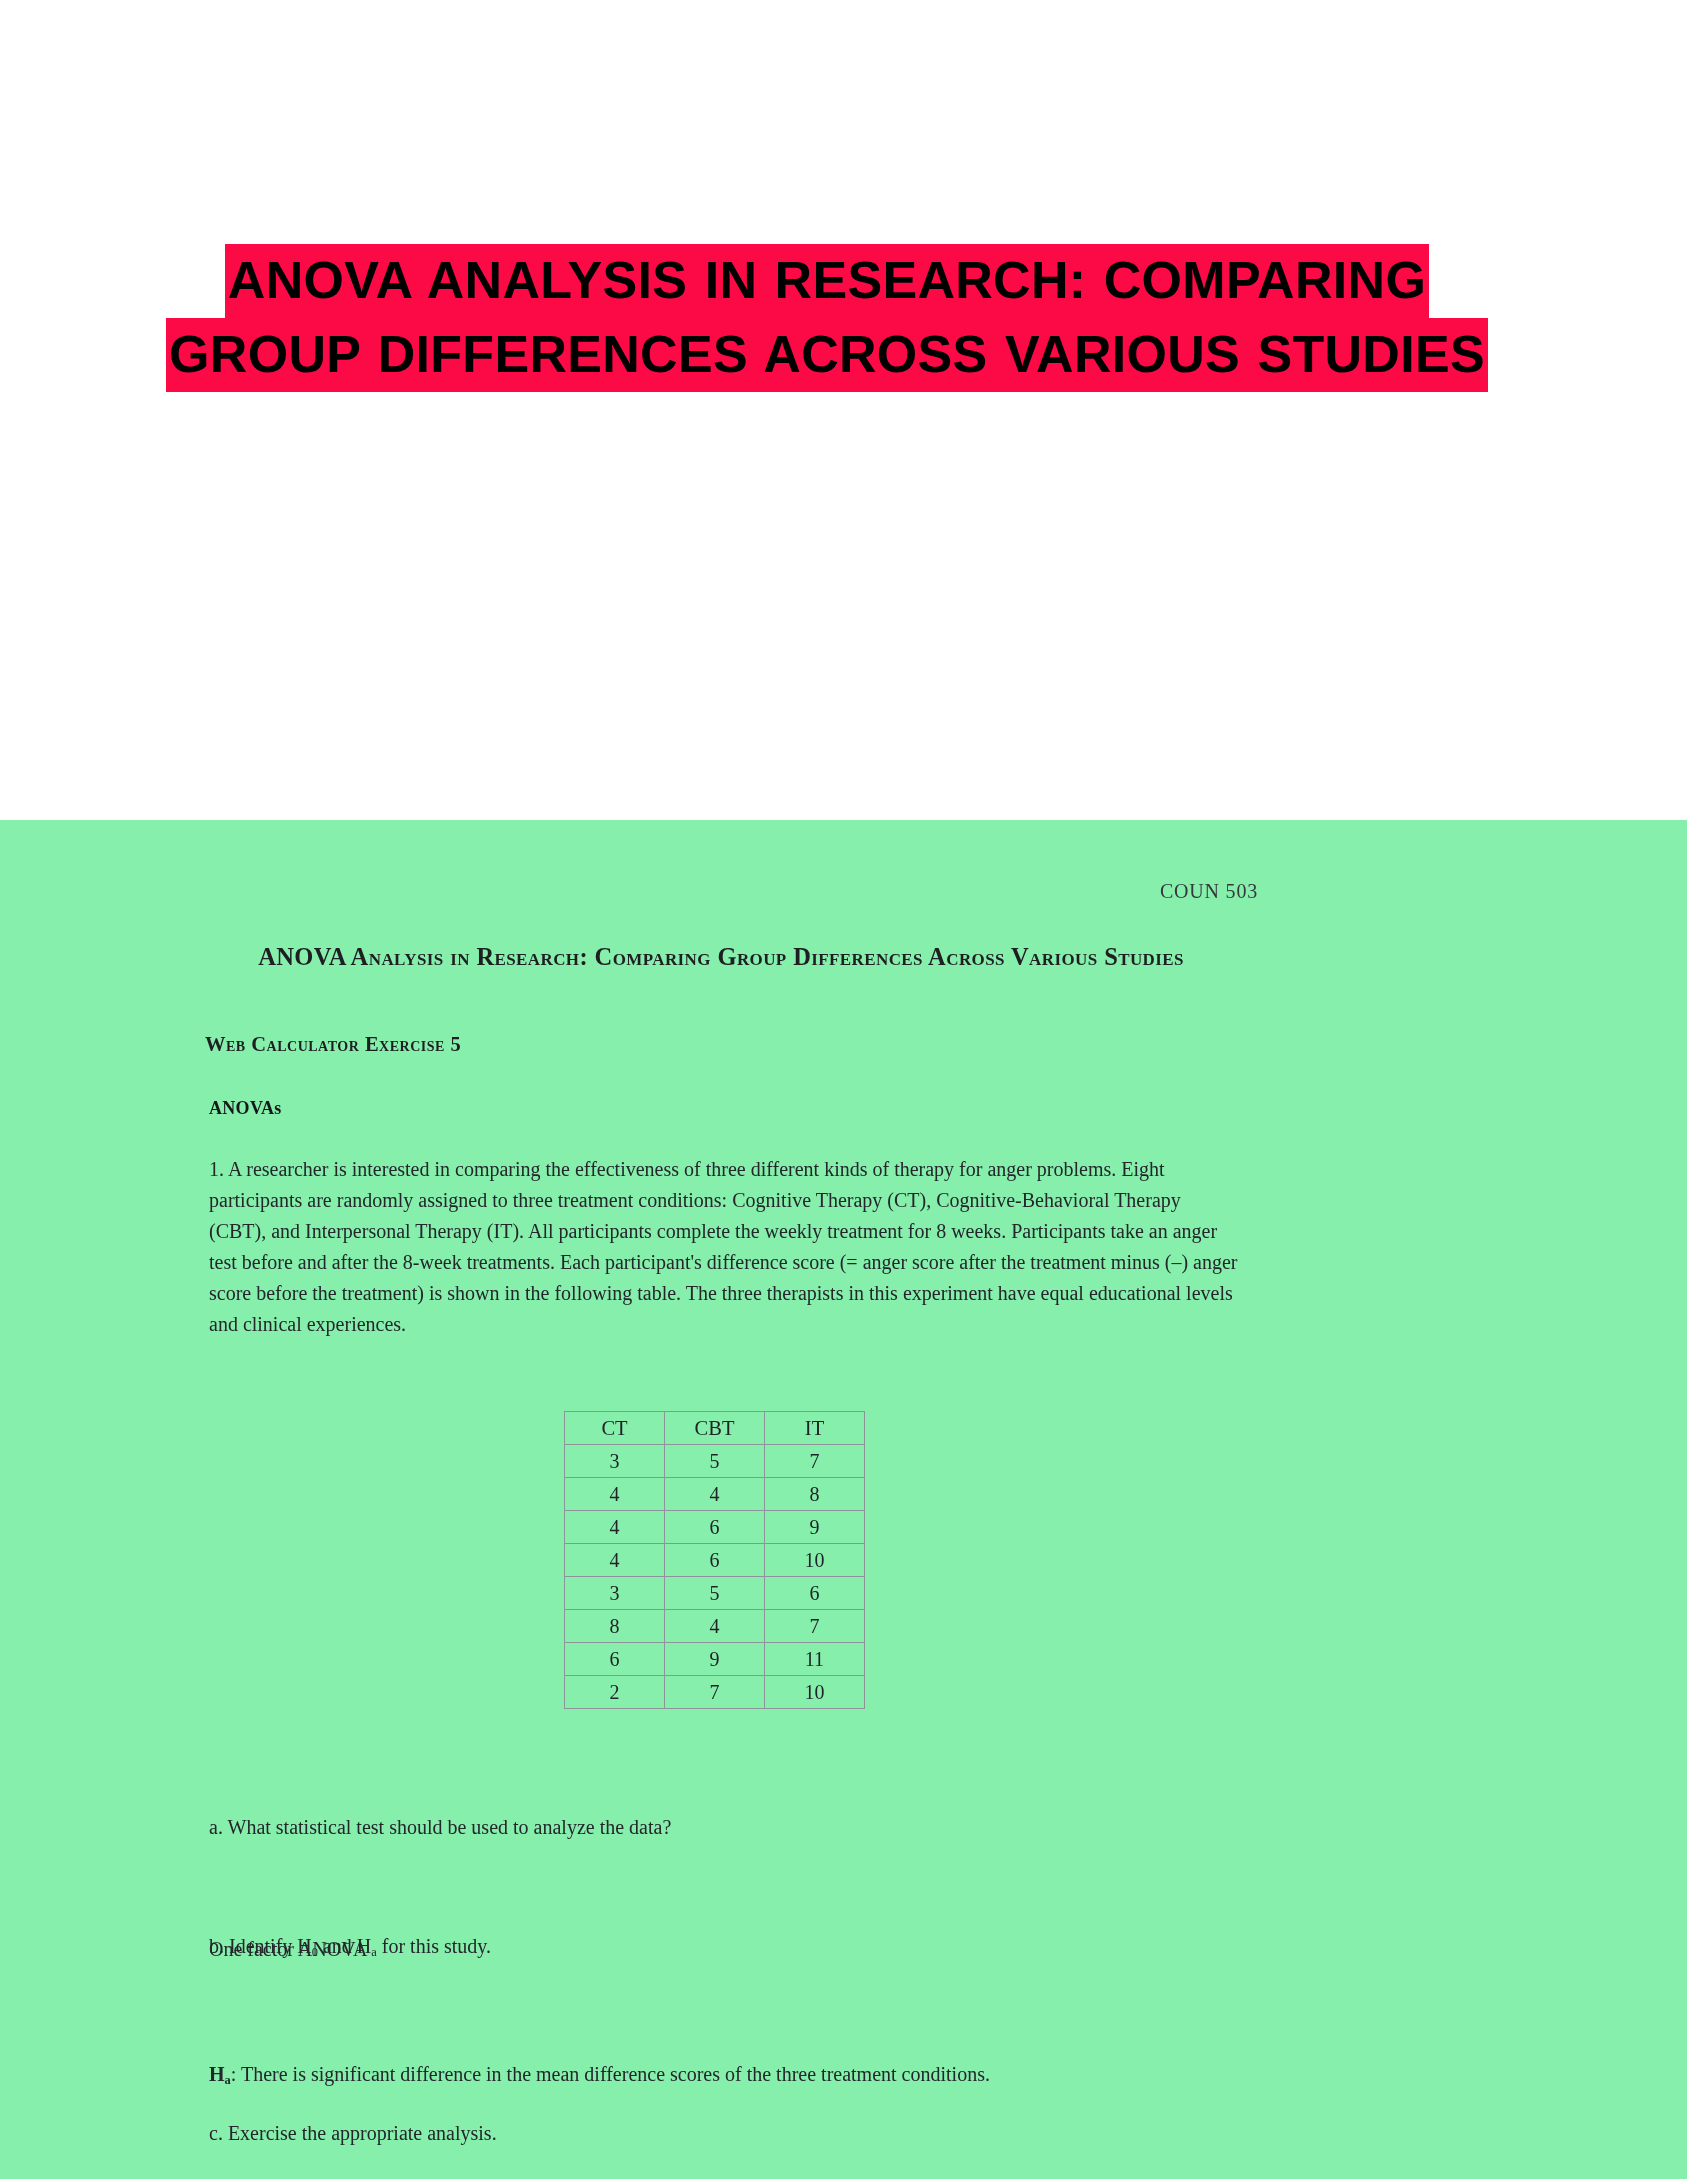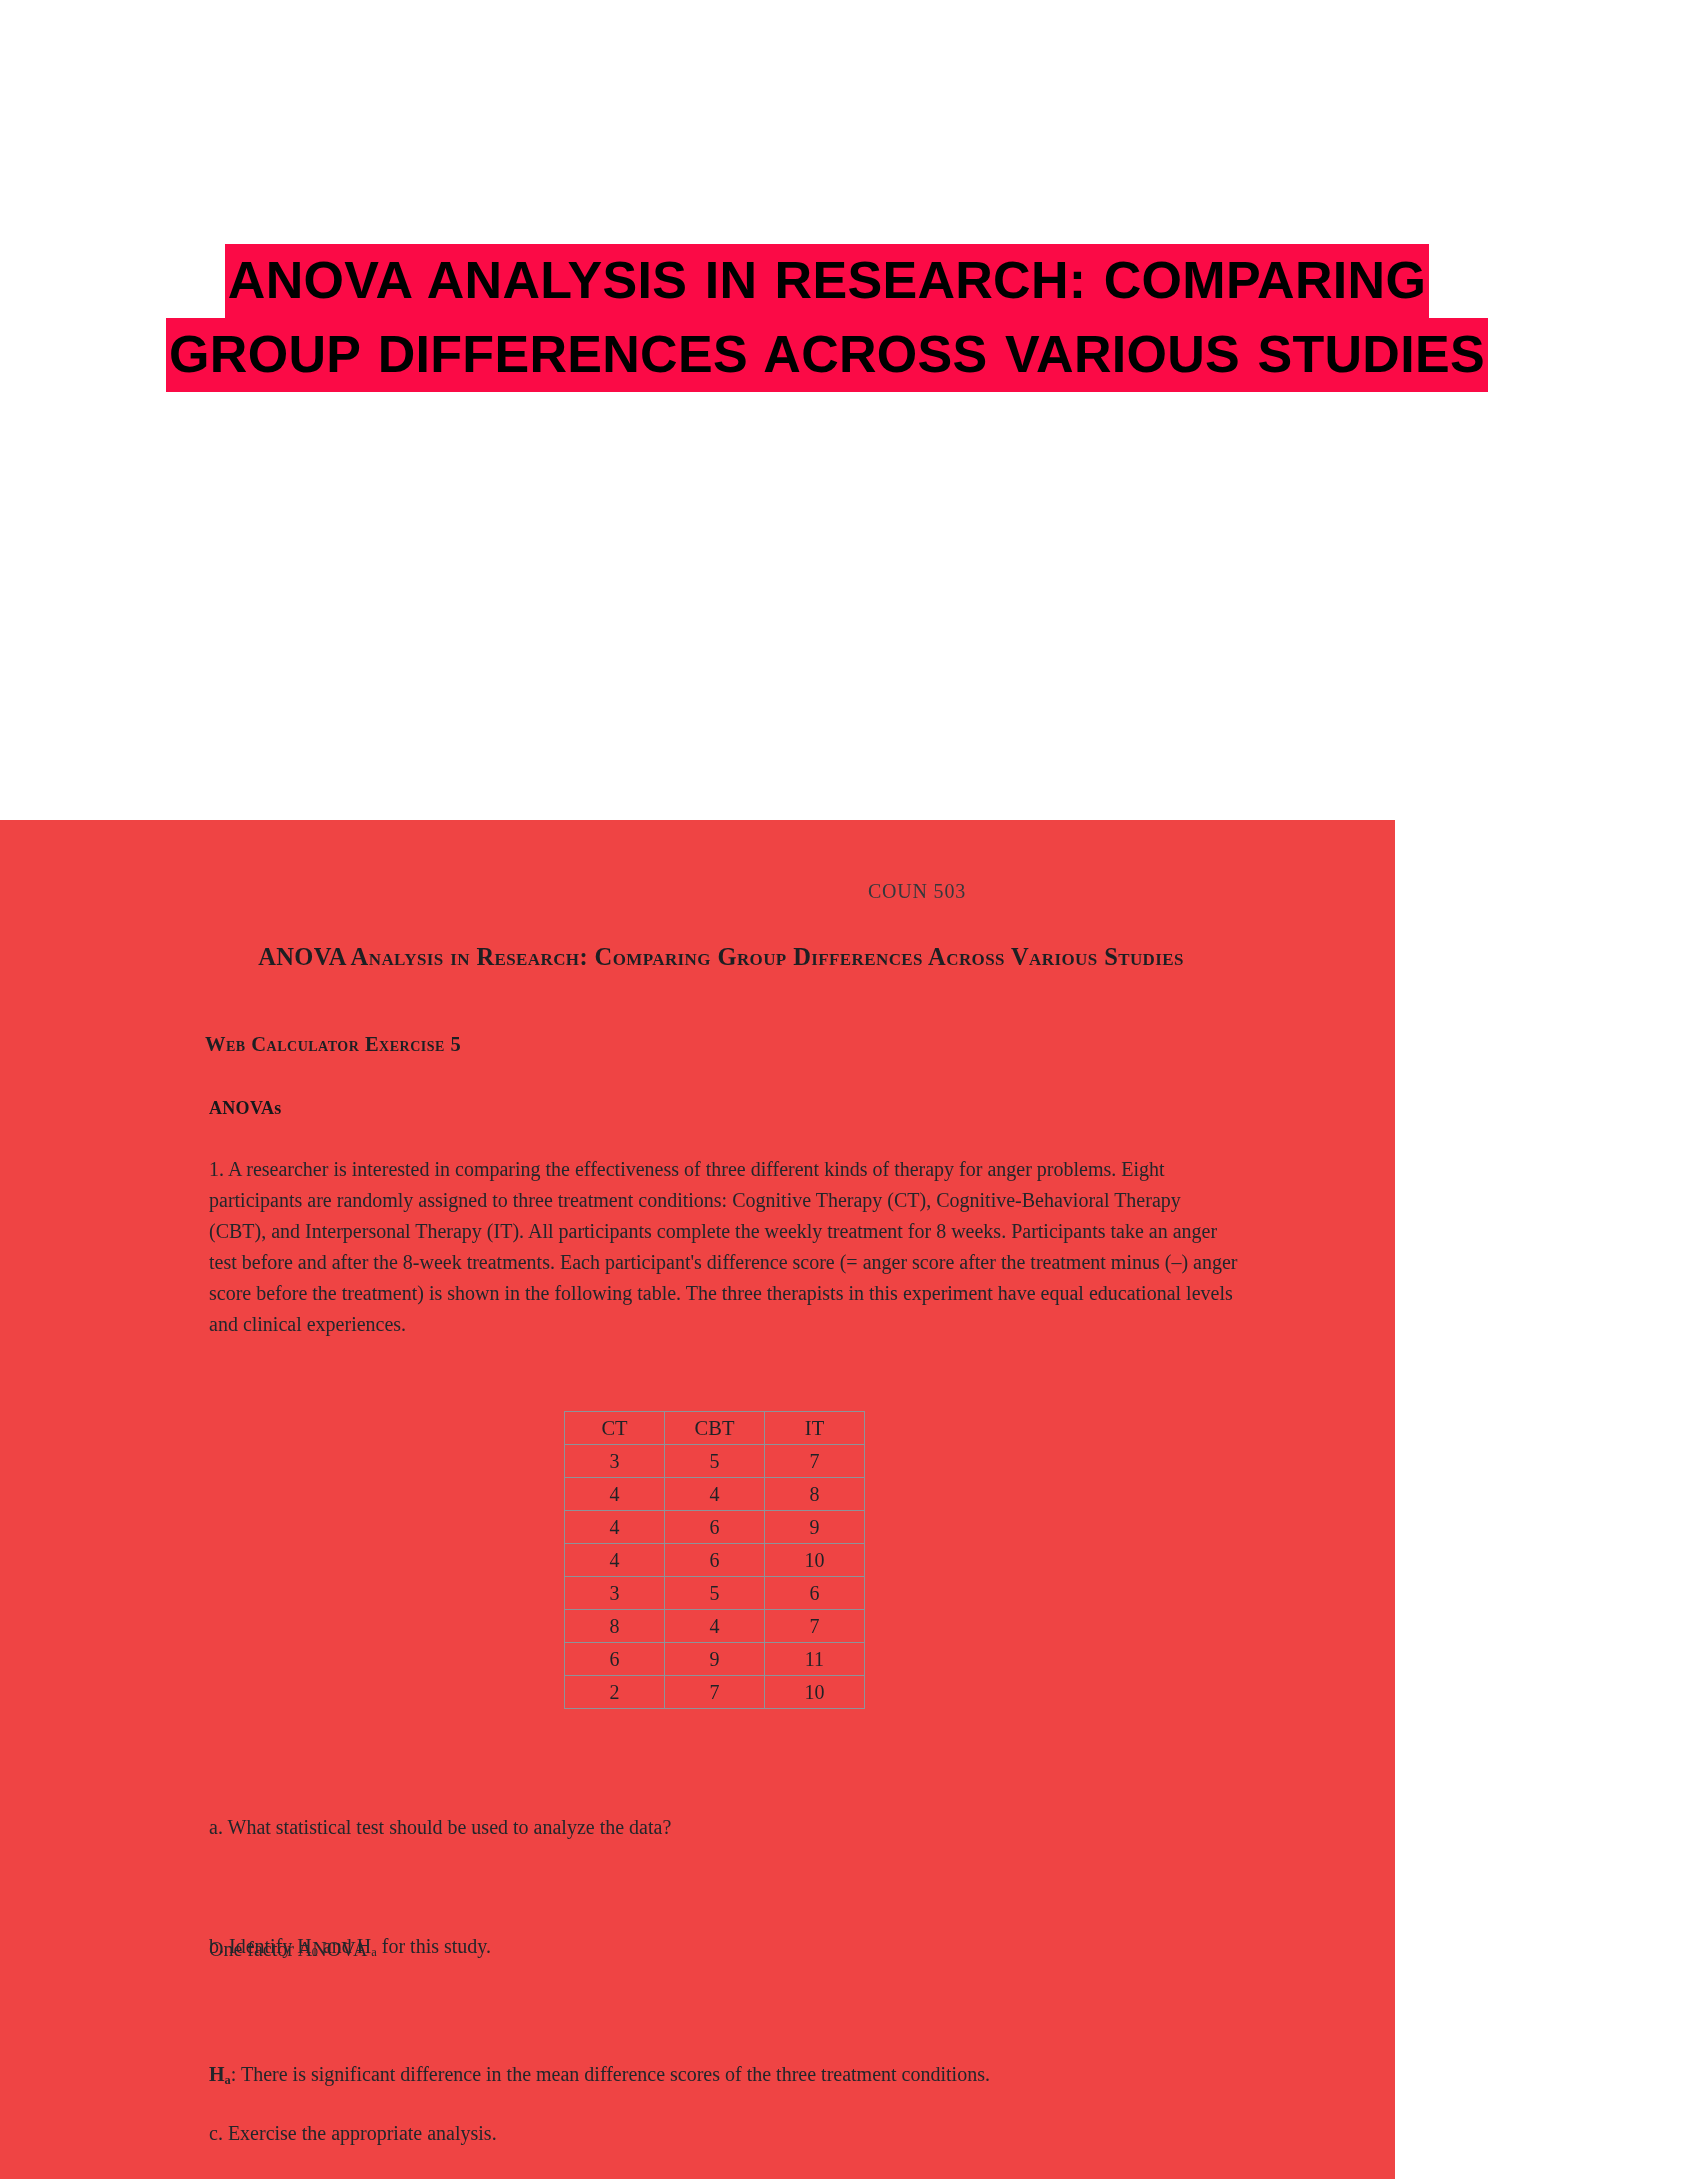--- a/index.html
+++ b/index.html
@@ -37,23 +37,23 @@
     padding: 6.6px 2.6px 9.3px 2.6px;
     box-decoration-break: clone;
     -webkit-box-decoration-break: clone;
   }
 
   
   .page {
     position: absolute;
     left: 0;
     top: 820px;
-    width: 1395px;
+    width: 1687px;
     height: 1363px;
-    background: #ef4444;
+    background: #86efac;
   }
 
   .course-code {
     position: absolute;
     right: 429px;
     top: 60px;
     font-size: 20px;
     letter-spacing: 0.8px;
     color: #35383c;
     font-family: "Liberation Serif", serif;

